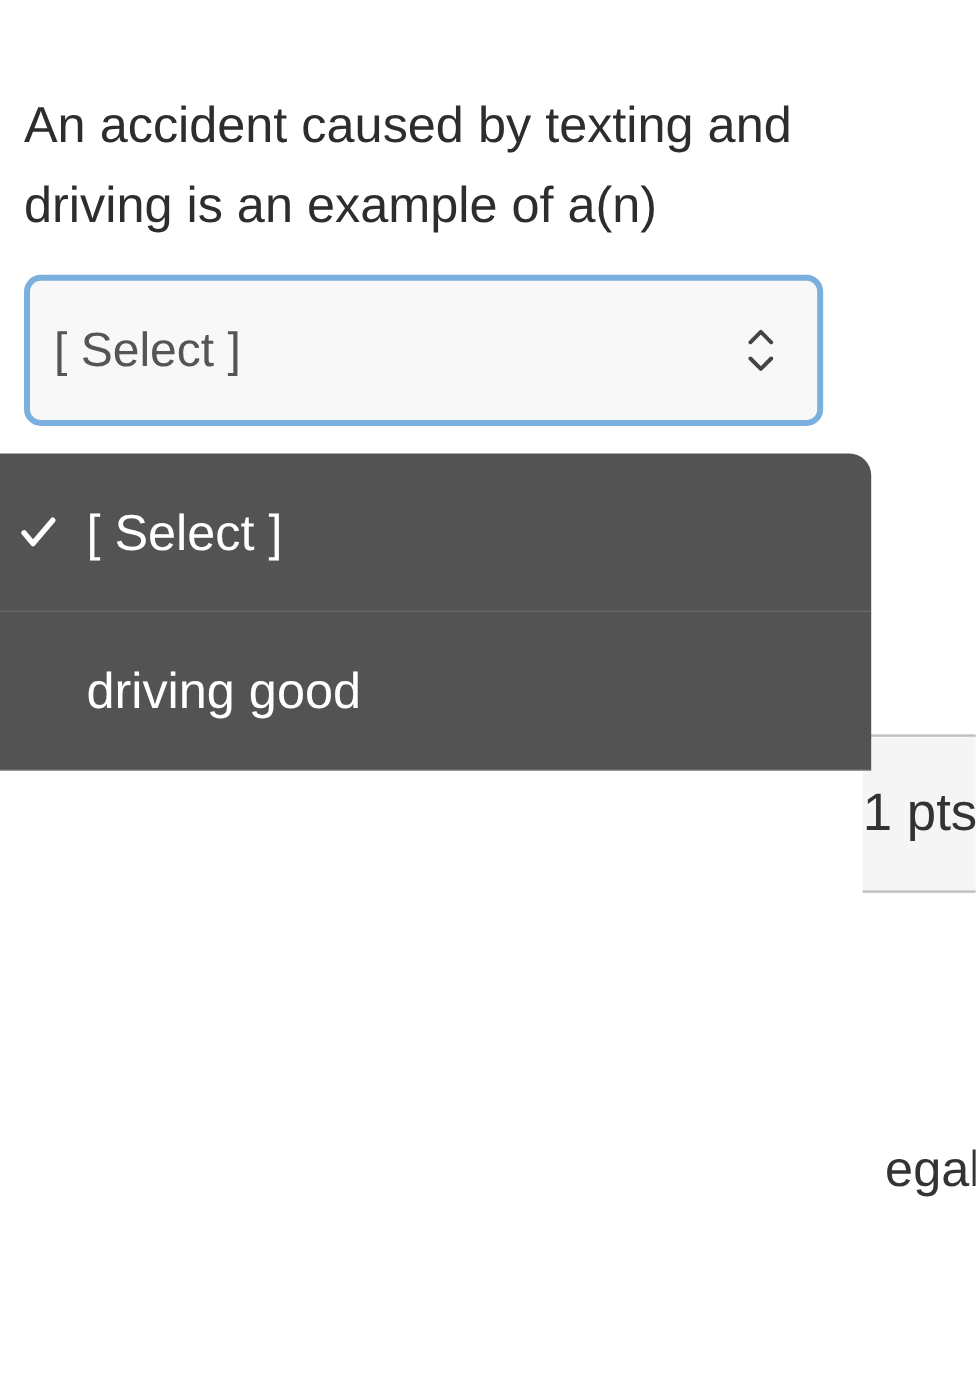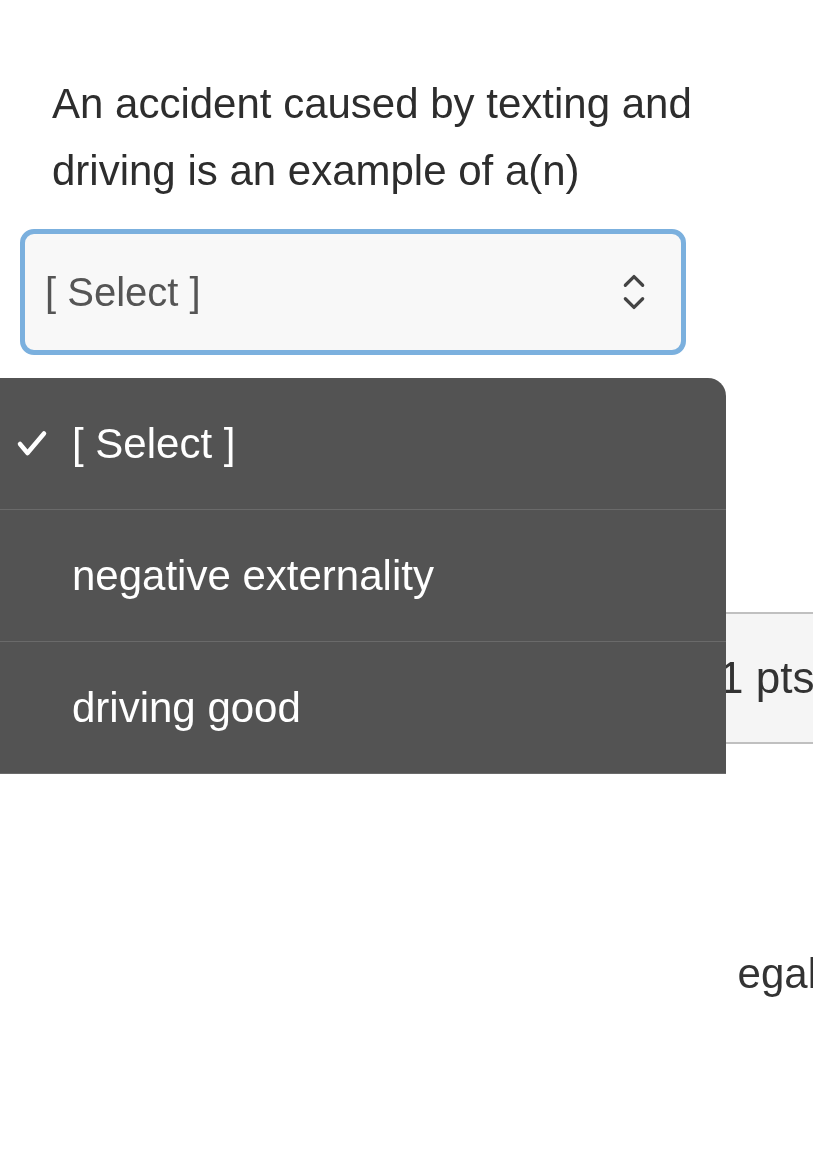--- a/index.html
+++ b/index.html
@@ -14,21 +14,20 @@
       background: #ffffff;
       position: relative;
       overflow: hidden;
     }
     .question-text {
       padding: 70px 20px 20px 20px;
       font-size: 42px;
       color: #2d2d2d;
       line-height: 1.6;
       font-weight: 400;
-      margin-left: 32px;
     }
     .select-box {
       margin: 5px 0 0 20px;
       width: 666px;
       height: 126px;
       border: 5px solid #7bb0de;
       border-radius: 14px;
       background: #f8f8f8;
       display: flex;
       align-items: center;
@@ -139,18 +138,15 @@
 <div class="dropdown-menu">
   <div class="dropdown-item selected">
     <span class="check-icon">
       <svg viewBox="0 0 24 24">
         <path d="M4 12 L9 18 L20 5" stroke="#ffffff" stroke-width="3" fill="none" stroke-linecap="round" stroke-linejoin="round"></path>
       </svg>
     </span>
     <span>[ Select ]</span>
   </div>
   <div class="dropdown-item">
-    <span>negative externality</span>
-  </div>
-  <div class="dropdown-item">
     <span>driving good</span>
   </div>
 </div>
 
 </body></html>

